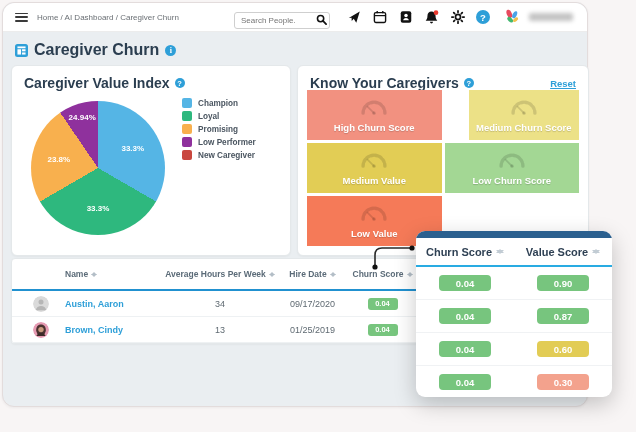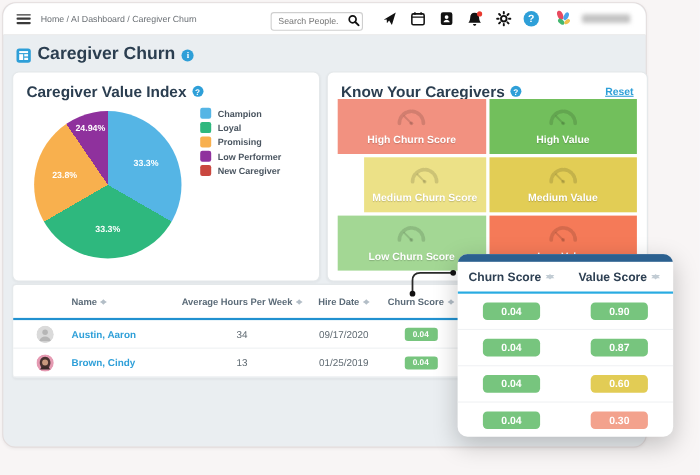--- a/index.html
+++ b/index.html
@@ -6,21 +6,21 @@
   #stage{position:relative;width:636px;height:432px;background:#f8f5f5;overflow:hidden;
     font-family:"Liberation Sans",sans-serif;color:#4a5560;padding-left:16px;}
   .window{position:absolute;left:2px;top:2px;width:584px;height:403px;background:#eaeef1;
     border:1px solid #e3dcdc;border-radius:12px;box-shadow:0 1px 3px rgba(0,0,0,.05);}
   
   .appheader{position:absolute;top:0;left:0;right:0;height:28px;background:#fff;
     border-radius:12px 12px 0 0;border-bottom:1px solid #ececec;display:flex;align-items:center;}
   .hamburger{width:13px;height:9px;margin-left:12px;display:flex;flex-direction:column;justify-content:space-between;cursor:pointer;}
   .hamburger span{display:block;height:1.6px;background:#3a3a3a;border-radius:1px;}
   .breadcrumb{margin-left:9px;font-size:8px;color:#6a6f74;white-space:nowrap;}
-  .searchbox{position:relative;margin-left:auto;width:84px;height:17px;}
+  .searchbox{position:relative;margin-left:auto;width:96px;height:17px;}
   .searchbox input{width:100%;height:100%;box-sizing:border-box;border:1px solid #cfcfcf;border-radius:3px;
     font-size:8px;padding:0 17px 0 6px;color:#555;font-family:"Liberation Sans",sans-serif;outline:none;}
   .searchbox .mag{position:absolute;right:3px;top:2.5px;}
   .hicons{display:flex;align-items:center;gap:11px;margin-left:16px;}
   .hicon{width:15px;height:15px;display:flex;align-items:center;justify-content:center;cursor:pointer;position:relative;}
   .icon-help{width:14px;height:14px;border-radius:50%;background:#2e9fd8;color:#fff;font-weight:bold;
     font-size:9.5px;display:flex;align-items:center;justify-content:center;cursor:pointer;}
   .brandlogo{margin-left:13px;width:18px;height:18px;}
   .userblob{margin-left:8px;margin-right:14px;width:44px;height:8px;background:#c3c3c3;border-radius:2px;
     filter:blur(2px);cursor:pointer;}
@@ -223,28 +223,20 @@
       </div>
       <div class="tilegrid" id="tilegrid">
           <div class="tile" style="background: rgb(242, 145, 128);">
             <span><svg width="30" height="18" viewBox="0 0 44 26">
     <path d="M6 22 A16 16 0 0 1 38 22" fill="none" stroke="rgba(0,0,0,0.13)" stroke-width="5" stroke-dasharray="4 2.6" stroke-linecap="round"></path>
     <line x1="22" y1="22" x2="12.5" y2="12.5" stroke="rgba(0,0,0,0.13)" stroke-width="2.6" stroke-linecap="round"></line>
     <circle cx="22" cy="22" r="2.6" fill="rgba(0,0,0,0.13)"></circle>
               </svg></span>
             <span class="tile-label">High Churn Score</span>
           </div>
-          <div class="tile" style="background: rgb(114, 191, 92);">
-            <span><svg width="30" height="18" viewBox="0 0 44 26">
-    <path d="M6 22 A16 16 0 0 1 38 22" fill="none" stroke="rgba(0,0,0,0.13)" stroke-width="5" stroke-dasharray="4 2.6" stroke-linecap="round"></path>
-    <line x1="22" y1="22" x2="12.5" y2="12.5" stroke="rgba(0,0,0,0.13)" stroke-width="2.6" stroke-linecap="round"></line>
-    <circle cx="22" cy="22" r="2.6" fill="rgba(0,0,0,0.13)"></circle>
-              </svg></span>
-            <span class="tile-label">High Value</span>
-          </div>
           <div class="tile" style="background: rgb(236, 225, 135); margin-left: 24px;">
             <span><svg width="30" height="18" viewBox="0 0 44 26">
     <path d="M6 22 A16 16 0 0 1 38 22" fill="none" stroke="rgba(0,0,0,0.13)" stroke-width="5" stroke-dasharray="4 2.6" stroke-linecap="round"></path>
     <line x1="22" y1="22" x2="12.5" y2="12.5" stroke="rgba(0,0,0,0.13)" stroke-width="2.6" stroke-linecap="round"></line>
     <circle cx="22" cy="22" r="2.6" fill="rgba(0,0,0,0.13)"></circle>
               </svg></span>
             <span class="tile-label">Medium Churn Score</span>
           </div>
           <div class="tile" style="background: rgb(226, 205, 85);">
             <span><svg width="30" height="18" viewBox="0 0 44 26">

